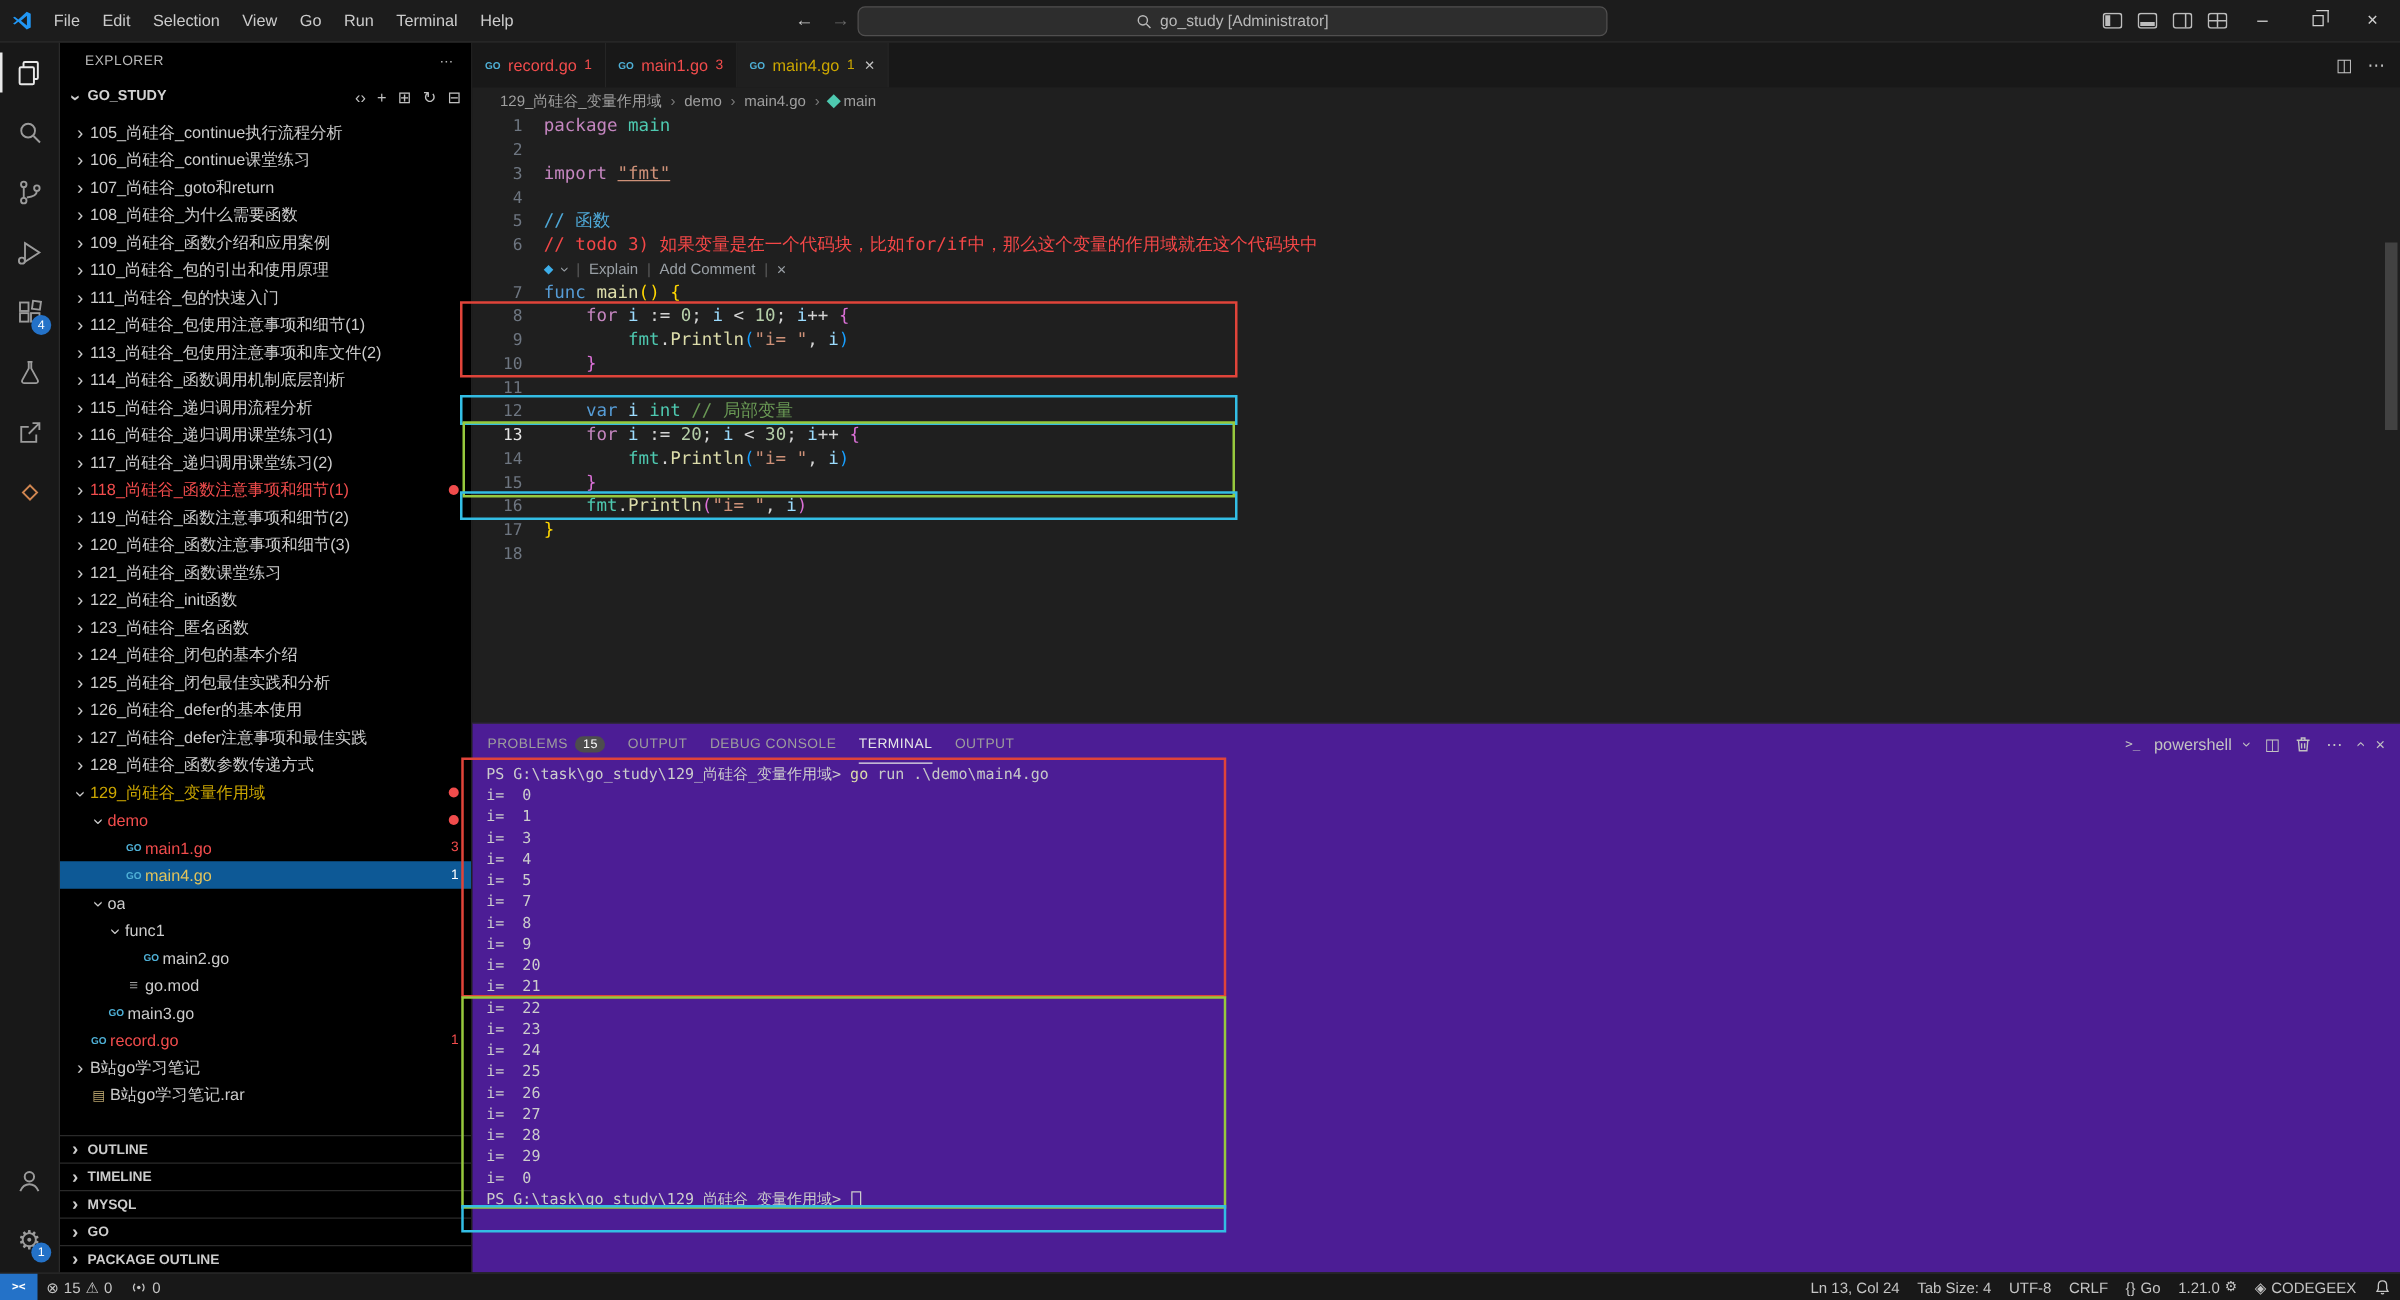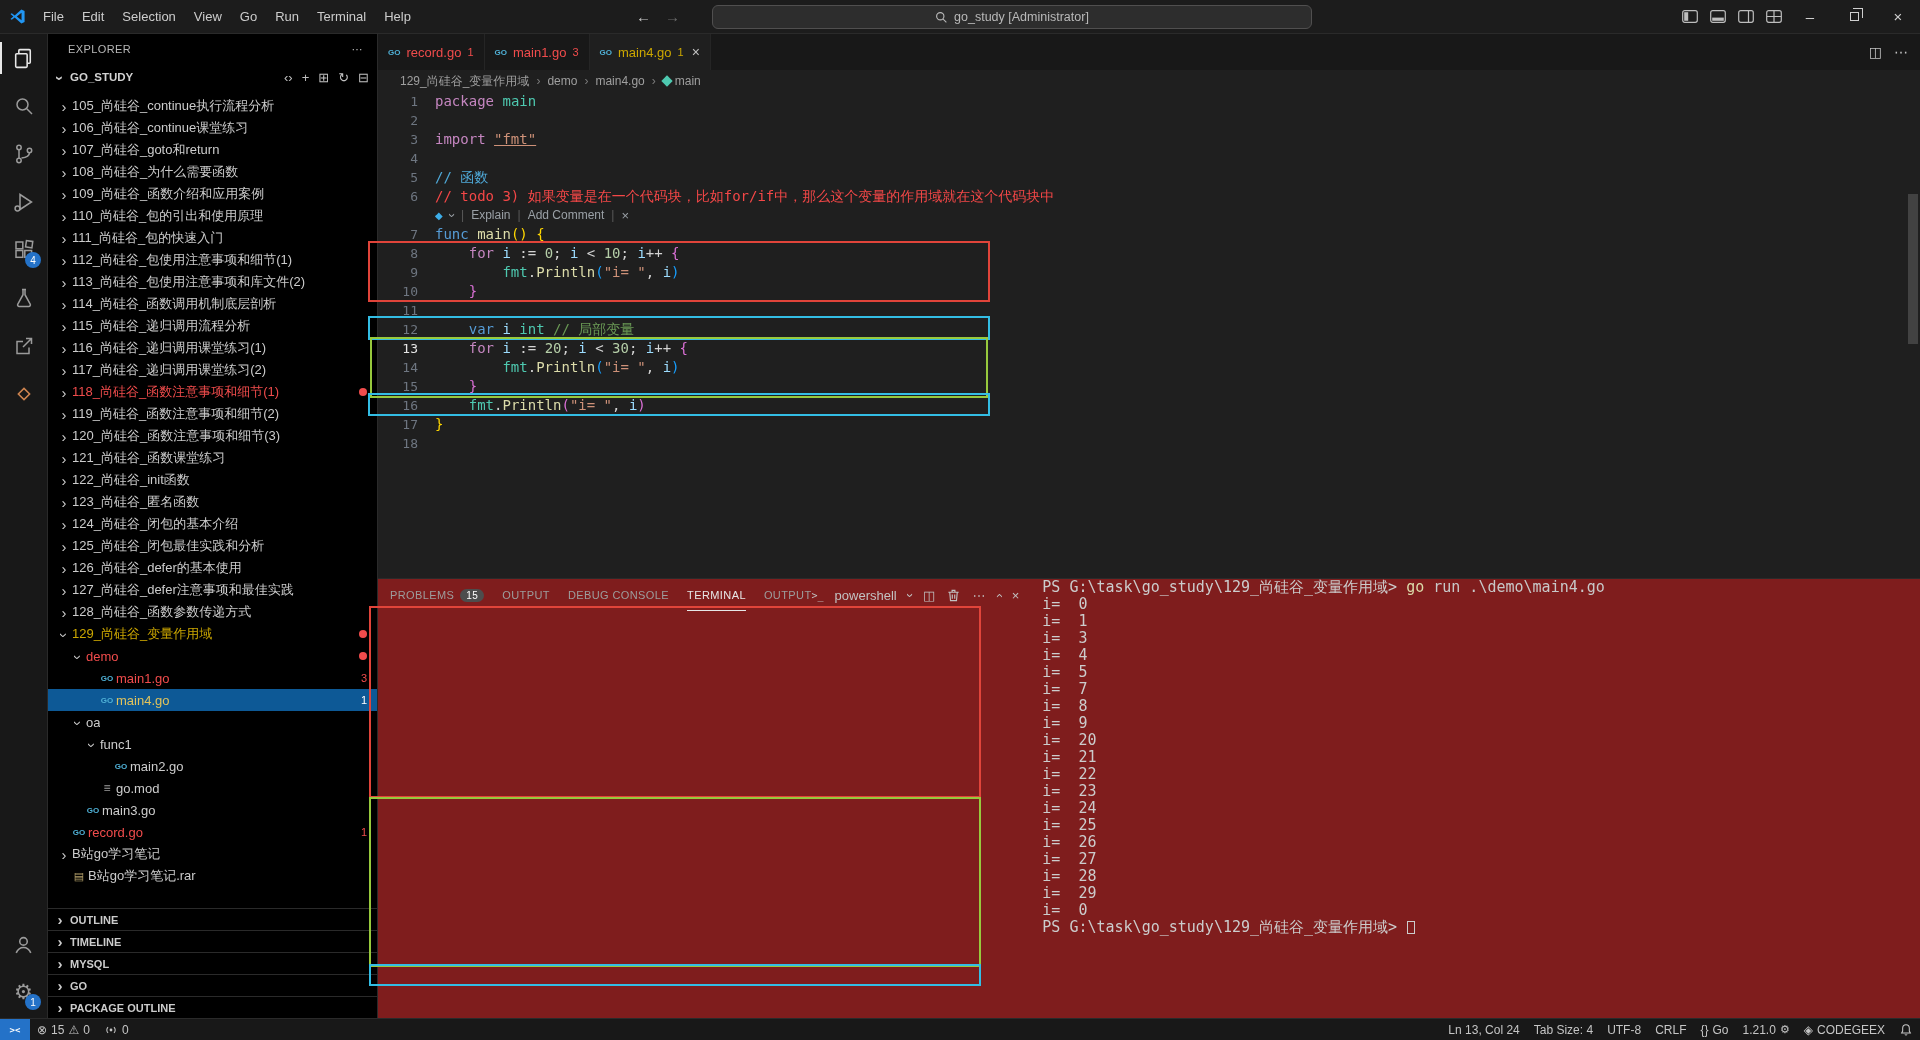--- a/index.html
+++ b/index.html
@@ -6,21 +6,21 @@
   html,body{width:1920px;height:1040px;overflow:hidden;}
   body{background:#1f1f1f;font-family:"Liberation Sans",sans-serif;color:#cccccc;font-size:13px;position:relative;}
 
   
   .titlebar{height:34px;background:#1c1c1c;border-bottom:1px solid #2a2a2a;display:flex;align-items:center;position:relative;z-index:10;}
   .vslogo{width:34px;display:flex;justify-content:center;align-items:center;}
   .menus{display:flex;align-items:center;}
   .menu-item{padding:4px 9px;border-radius:5px;color:#cccccc;font-size:13px;cursor:default;}
   .nav-arrows{position:absolute;left:636px;display:flex;gap:14px;color:#c9c9c9;font-size:15px;}
   .nav-arrows .dim{color:#6a6a6a;}
-  .searchbox{position:absolute;left:712px;width:600px;height:24px;top:5px;background:#2d2d2d;border:1px solid #504f4f;border-radius:6px;display:flex;align-items:center;justify-content:center;gap:6px;color:#b9b9b9;font-size:12.5px;}
+  .searchbox{position:absolute;left:686px;width:600px;height:24px;top:5px;background:#2d2d2d;border:1px solid #504f4f;border-radius:6px;display:flex;align-items:center;justify-content:center;gap:6px;color:#b9b9b9;font-size:12.5px;}
   .win-controls{margin-left:auto;display:flex;align-items:center;height:100%;}
   .lay-ic{width:28px;height:100%;display:flex;align-items:center;justify-content:center;color:#bdbdbd;}
   .win-btn{width:44px;height:100%;display:flex;align-items:center;justify-content:center;color:#cfcfcf;font-size:15px;}
   .restore-sq{width:9px;height:9px;border:1px solid #cfcfcf;position:relative;}
   .restore-sq:before{content:"";position:absolute;left:2px;bottom:2px;width:9px;height:9px;border:1px solid #cfcfcf;border-left:0;border-bottom:0;}
 
   
   .main{display:flex;height:984px;}
 
   
@@ -78,31 +78,31 @@
   .widget-row{font-family:"Liberation Sans",sans-serif;font-size:12px;color:#8f969e;}
   .widget-row .winner{margin-left:57px;display:flex;align-items:center;gap:7px;}
   .w-ic{color:#3daee9;font-size:10px;}
   .w-ch{display:inline-block;transform:rotate(90deg);font-size:13px;color:#9aa0a6;}
   .w-sep{color:#5a5a5a;}
   .w-btn{color:#9aa0a6;}
   .w-x{color:#9aa0a6;font-size:13px;}
   .scrollthumb{position:absolute;right:2px;top:160px;width:10px;height:150px;background:rgba(121,121,121,.4);}
 
   
-  .panel{height:440px;background:#7f1d1d;border-top:1px solid #2a2a2a;flex:none;display:flex;flex-direction:row;}
+  .panel{height:440px;background:#4c1d95;border-top:1px solid #2a2a2a;flex:none;display:flex;flex-direction:column;}
   .panel-bar{height:32px;display:flex;align-items:center;padding:0 12px;flex:none;}
   .ptabs{display:flex;gap:18px;align-items:center;}
   .ptab{font-size:11px;letter-spacing:.4px;color:#9d9d9d;height:32px;display:flex;align-items:center;gap:6px;}
   .ptab.active{color:#e7e7e7;border-bottom:1px solid #e7e7e7;}
   .pbadge{background:#4d4d4d;color:#fff;border-radius:10px;font-size:10px;padding:1px 6px;}
   .panel-right{margin-left:auto;display:flex;align-items:center;gap:11px;color:#c2c2c2;font-size:13px;}
   .shell-ic{font-family:"DejaVu Sans Mono",monospace;font-size:10px;color:#c2c2c2;}
   .pchev{display:inline-block;transform:rotate(90deg);font-size:13px;}
   .pchev-up{display:inline-block;transform:rotate(-90deg);font-size:13px;}
-  .terminal{flex:1;font-family:"DejaVu Sans Mono",monospace;font-size:15px;padding-left:11px;overflow:hidden;}
+  .terminal{flex:1;font-family:"DejaVu Sans Mono",monospace;font-size:12px;padding-left:11px;overflow:hidden;}
   .tline{height:17px;line-height:17px;white-space:pre;}
   .t-p{color:#cccccc;} .t-c{color:#dcdcaa;} .t-a{color:#c8c8c8;}
   .tcursor{display:inline-block;width:8px;height:13px;border:1px solid #cccccc;vertical-align:middle;margin-left:1px;}
 
   
   .statusbar{height:22px;background:#181818;border-top:1px solid #2a2a2a;display:flex;align-items:center;font-size:12px;color:#c5c5c5;position:relative;z-index:10;}
   .remote{width:30px;height:100%;background:#2472c8;color:#fff;display:flex;align-items:center;justify-content:center;font-family:"DejaVu Sans Mono",monospace;font-size:9px;font-weight:700;}
   .sb-item{display:flex;align-items:center;gap:4px;padding:0 7px;height:100%;}
   .sb-right{margin-left:auto;display:flex;align-items:center;height:100%;}
   .sb-ic{font-size:12px;}

